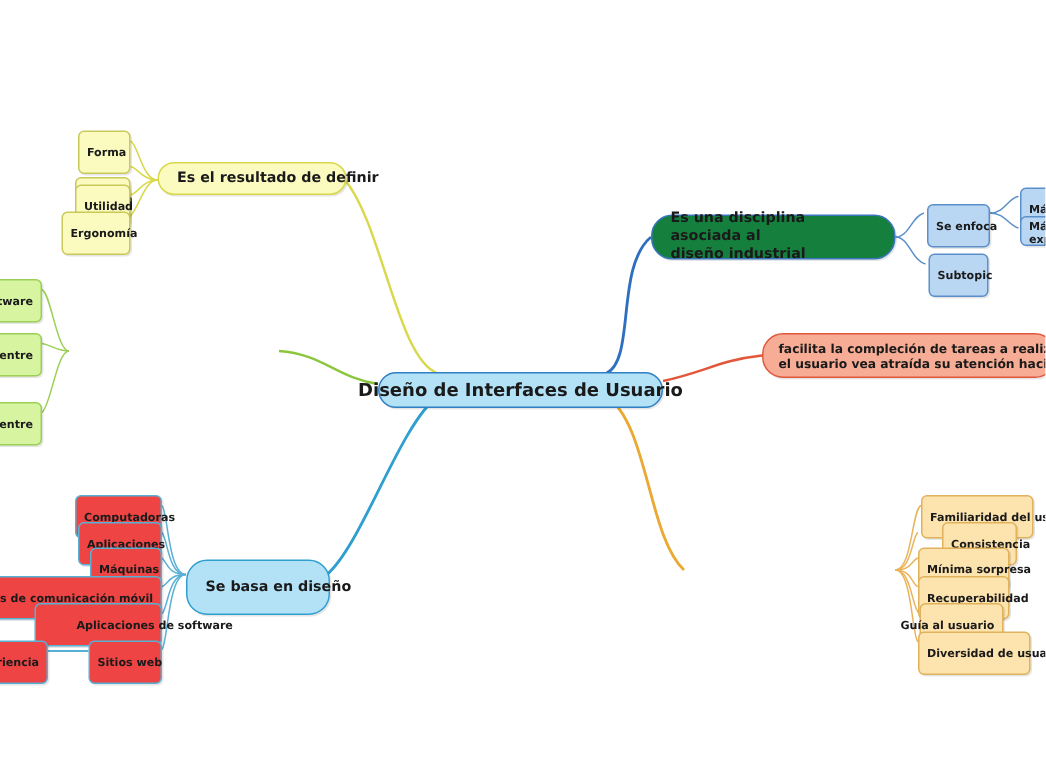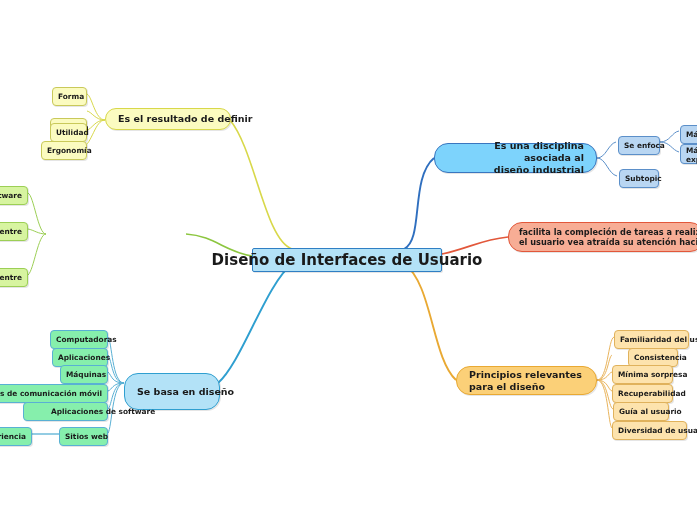--- a/index.html
+++ b/index.html
@@ -29,55 +29,55 @@
     align-items: center;
     font-weight: bold;
     color: #1a1a1a;
     white-space: pre;
     line-height: 1.25;
   }
   
   .node.root {
     border: 1.6px solid #2f7fc4;
     background: #b3e2f7;
-    border-radius: 2px;
-    font-size: 15px;
+    border-radius: 12px;
+    font-size: 12px;
     padding: 0 12px;
     box-shadow: 1px 1px 0 rgba(0,0,0,0.10);
   }
   
   .node.main {
     border-radius: 14px;
     font-size: 9.5px;
     padding: 0 12px;
     border-width: 1.4px;
     border-style: solid;
     box-shadow: 1px 1px 0 rgba(0,0,0,0.10);
   }
   .node.main.yellow { background:#fbfbc0; border-color:#d8d84a; }
   .node.main.green  { background:#c3ef62; border-color:#8cc63f; }
-  .node.main.blue   { background:#7dd3fc; border-color:#3a76bf;text-align:right; }
+  .node.main.blue   { background:#15803d; border-color:#3a76bf; }
   .node.main.red    { background:#f7ad95; border-color:#e2573a; }
   .node.main.orange { background:#fbd078; border-color:#e9a933; }
   .node.main.cyan   { background:#b3e2f7; border-color:#2f9fd0; }
   
   .node.leaf {
     border-radius: 4px;
     font-size: 7.4px;
     padding: 0 5px;
     border-width: 1px;
     border-style: solid;
-    height: 19px;
+    height: 29px;
     box-shadow: 1px 1px 0 rgba(0,0,0,0.10);
   }
   .node.leaf.yellow { background:#fbfbc0; border-color:#c9c95a; }
   .node.leaf.green  { background:#d7f4a0; border-color:#9ccf55; }
   .node.leaf.blue   { background:#b9d6f2; border-color:#5b8fc9; }
   .node.leaf.orange { background:#fde3ad; border-color:#e0b25c; }
-  .node.leaf.cyan   { background:#86efac; border-color:#59b0d4; }
+  .node.leaf.cyan   { background:#ef4444; border-color:#59b0d4; }
   .node.leaf.two-line { height: 20px; line-height: 1.15; }
 </style>
 </head>
 <body>
 
 <div id="canvas">
 
   <svg id="links" viewBox="0 0 697 520">
 
     <path d="M292,249 C265,240 255,150 230,120" fill="none" stroke="#d8d84a" stroke-width="1.6"></path>
@@ -162,36 +162,33 @@
   <div class="node leaf blue two-line" style="left:680px; top:144px; width:30px; align-items:flex-start; padding-top:2px;">
     <span>Má
 exp</span>
   </div>
 
   <div class="node main red" style="left:508px; top:222px; width:196px; height:30px; padding:0 10px;">
     <span style="white-space:pre; font-size:8.2px;">facilita la compleción de tareas a realizar sin que
 el usuario vea atraída su atención hacia la forma</span>
   </div>
 
-  <div class="node main orange" style="left:456px; top:366px; width:141px; height:29px;">
-    <span style="white-space:normal;">Principios relevantes<br>para el diseño</span>
-  </div>
   <div class="node leaf orange" style="left:614px; top:330px; width:75px;">
     <span>Familiaridad del usuario</span>
   </div>
   <div class="node leaf orange" style="left:612px; top:348px; width:50px;margin-left:16px;">
     <span>Consistencia</span>
   </div>
   <div class="node leaf orange" style="left:612px; top:365px; width:61px;">
     <span>Mínima sorpresa</span>
   </div>
   <div class="node leaf orange" style="left:612px; top:384px; width:61px;">
     <span>Recuperabilidad</span>
   </div>
-  <div class="node leaf orange" style="left:613px; top:402px; width:56px;">
+  <div class="node leaf orange" style="left:613px; top:402px; width:56px;justify-content:flex-end;">
     <span>Guía al usuario</span>
   </div>
   <div class="node leaf orange" style="left:612px; top:421px; width:75px;">
     <span>Diversidad de usuarios</span>
   </div>
 
   <div class="node main cyan" style="left:124px; top:373px; width:96px; height:37px;">
     <span>Se basa en diseño</span>
   </div>
   <div class="node leaf cyan" style="left:50px; top:330px; width:58px;">

